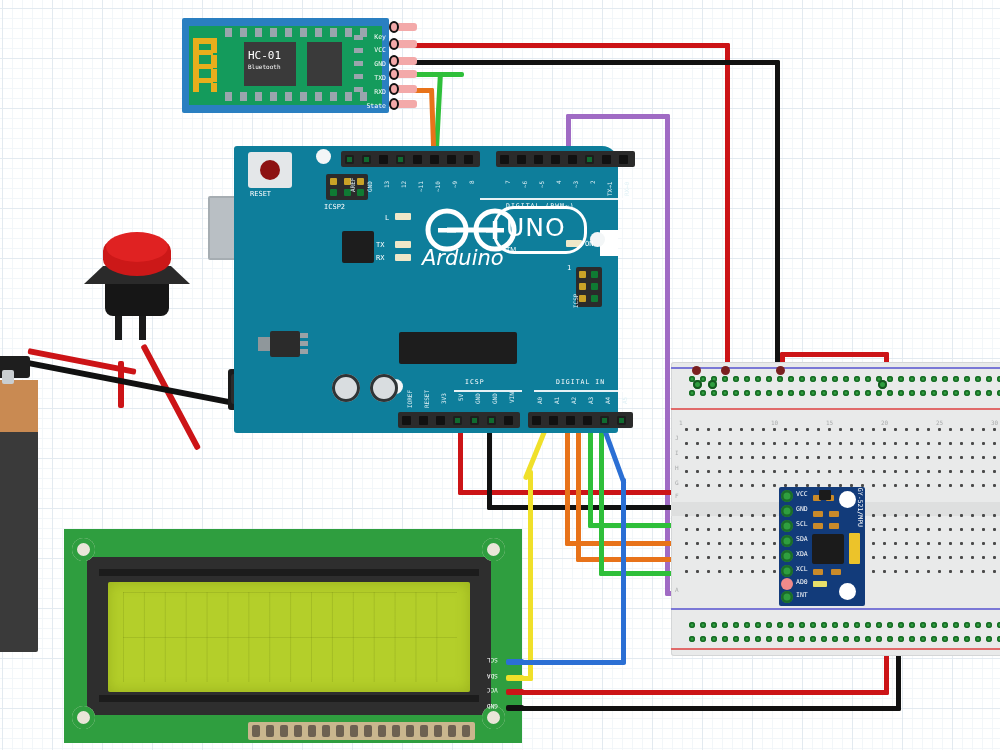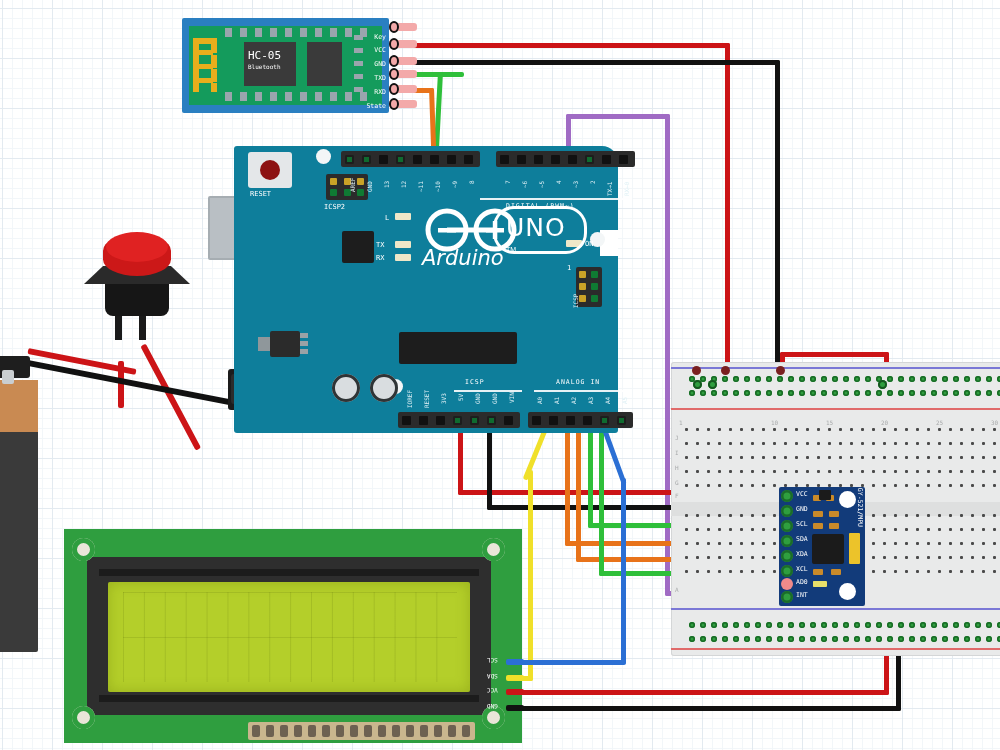--- a/index.html
+++ b/index.html
@@ -235,21 +235,21 @@
       <i style="left:18px;top:0;width:6px;height:15px;"></i>
       <i style="left:6px;top:12px;width:14px;height:5px;"></i>
       <i style="left:18px;top:17px;width:6px;height:13px;"></i>
       <i style="left:6px;top:26px;width:14px;height:5px;"></i>
       <i style="left:18px;top:31px;width:6px;height:13px;"></i>
       <i style="left:6px;top:40px;width:14px;height:5px;"></i>
       <i style="left:18px;top:45px;width:6px;height:9px;"></i>
     </div>
     <div class="chip" style="left:62px;top:24px;width:52px;height:44px;"></div>
     <div class="chip" style="left:125px;top:24px;width:35px;height:44px;"></div>
-    <div style="position:absolute;left:66px;top:31px;color:#fff;font-size:11px;font-family:'DejaVu Sans Mono',monospace;">HC-05</div>
+    <div style="position:absolute;left:66px;top:31px;color:#fff;font-size:11px;font-family:'DejaVu Sans Mono',monospace;">HC-01</div>
     <div style="position:absolute;left:66px;top:45px;color:#fff;font-size:6px;font-family:'DejaVu Sans Mono',monospace;">Bluetooth</div>
 
     <div>
       <div class="pad" style="left:43px;top:10px"></div>
         <div class="pad" style="left:58px;top:10px"></div>
       <div class="pad" style="left:73px;top:10px"></div>
         <div class="pad" style="left:88px;top:10px"></div>
       <div class="pad" style="left:103px;top:10px"></div>
         <div class="pad" style="left:118px;top:10px"></div>
       <div class="pad" style="left:133px;top:10px"></div>
@@ -445,21 +445,21 @@
       <div class="hole g" style="left:72px"></div>
         <div class="hole g" style="left:89px"></div>
     </div>
     <div class="pl" style="left:302px;top:258px;">A0</div>
     <div class="pl" style="left:319px;top:258px;">A1</div>
     <div class="pl" style="left:336px;top:258px;">A2</div>
     <div class="pl" style="left:353px;top:258px;">A3</div>
     <div class="pl" style="left:370px;top:258px;">A4</div>
     <div class="pl" style="left:387px;top:258px;">A5</div>
     <div class="secline" style="left:300px;top:244px;width:98px;"></div>
-    <div class="sectxt" style="left:322px;top:232px;">ANALOG IN</div>
+    <div class="sectxt" style="left:322px;top:232px;">DIGITAL IN</div>
   </div>
 
   <div id="btn" class="abs">
     <div class="leg" style="left:31px;"></div>
     <div class="leg" style="left:55px;"></div>
     <div class="base"></div>
     <div class="flange"></div>
     <div class="capTop"></div>
     <div class="capHi"></div>
   </div>

